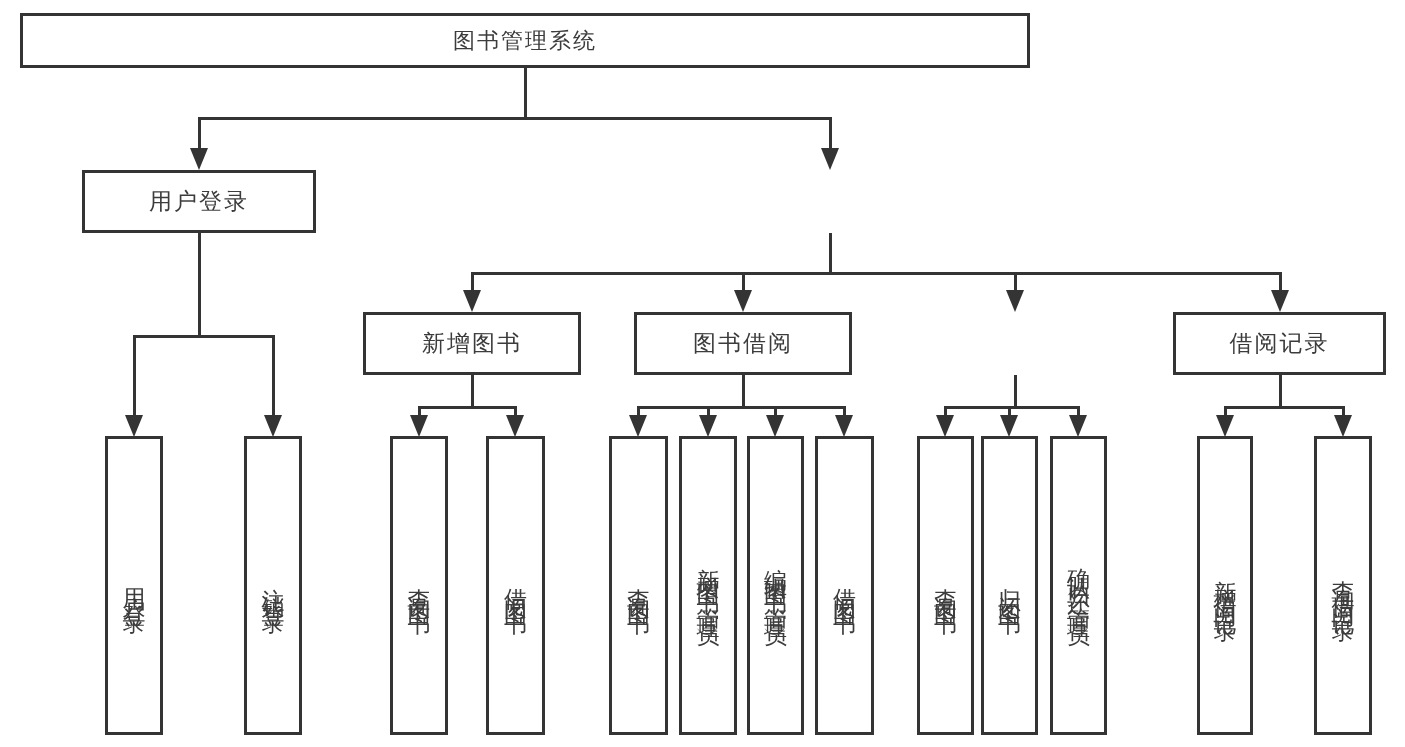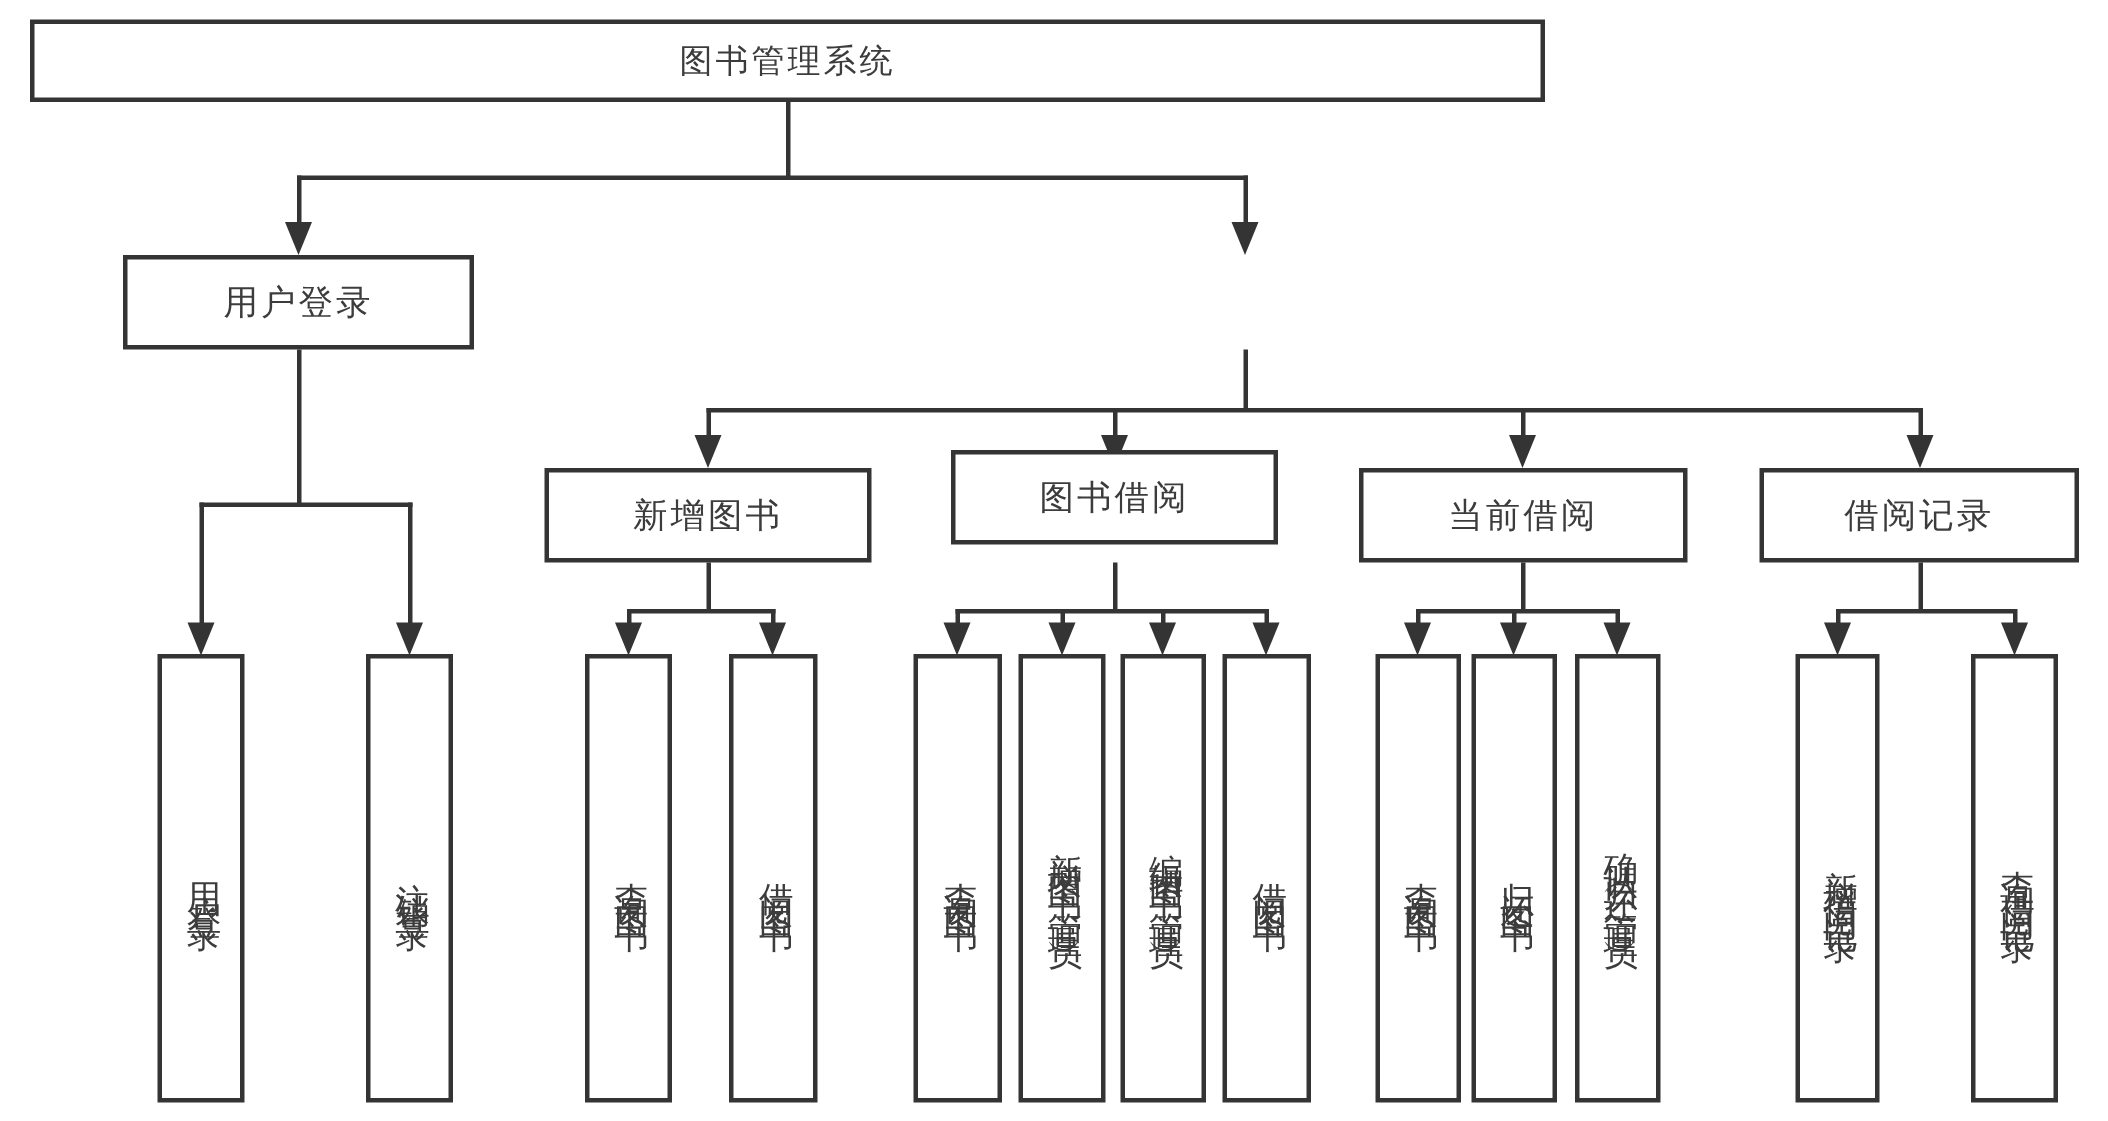--- a/index.html
+++ b/index.html
@@ -8,21 +8,21 @@
     --wm: #9c9c9c;
     --bg: #ffffff;
   }
   html, body { margin: 0; padding: 0; background: var(--bg); }
   #stage {
     position: relative;
     width: 1405px;
     height: 747px;
     background: var(--bg);
     overflow: hidden;
-    font-family: Liberation Mono, monospace;
+    font-family: Liberation Serif, serif;
     color: var(--text);
   }
   .box {
     position: absolute;
     background: #fff;
     border: 3px solid var(--line);
     box-sizing: border-box;
     display: flex;
     align-items: center;
     justify-content: center;
@@ -91,25 +91,22 @@
   <div class="line" style="left:742px; top:272px; width:3px; height:20px;"></div>
   <div class="arrow" style="left:734px; top:290px;"></div>
   <div class="line" style="left:1014px; top:272px; width:3px; height:20px;"></div>
   <div class="arrow" style="left:1006px; top:290px;"></div>
   <div class="line" style="left:1279px; top:272px; width:3px; height:20px;"></div>
   <div class="arrow" style="left:1271px; top:290px;"></div>
 
   <div class="box" style="left:363px; top:312px; width:218px; height:63px;">
     <span class="hlabel">新增图书</span>
   </div>
-  <div class="box" style="left:634px; top:300px; width:218px; height:63px;">
+  <div class="box" style="left:634px; top:312px; width:218px; height:63px;">
     <span class="hlabel">图书借阅</span>
-  </div>
-  <div class="box" style="left:906px; top:312px; width:219px; height:63px;">
-    <span class="hlabel">当前借阅</span>
   </div>
   <div class="box" style="left:1173px; top:312px; width:213px; height:63px;">
     <span class="hlabel">借阅记录</span>
   </div>
 
   <div class="line" style="left:471px; top:375px; width:3px; height:33px;"></div>
   <div class="line" style="left:418px; top:406px; width:99px; height:3px;"></div>
   <div class="line" style="left:418px; top:406px; width:3px; height:11px;"></div>
   <div class="arrow" style="left:410px; top:415px;"></div>
   <div class="line" style="left:514px; top:406px; width:3px; height:11px;"></div>

